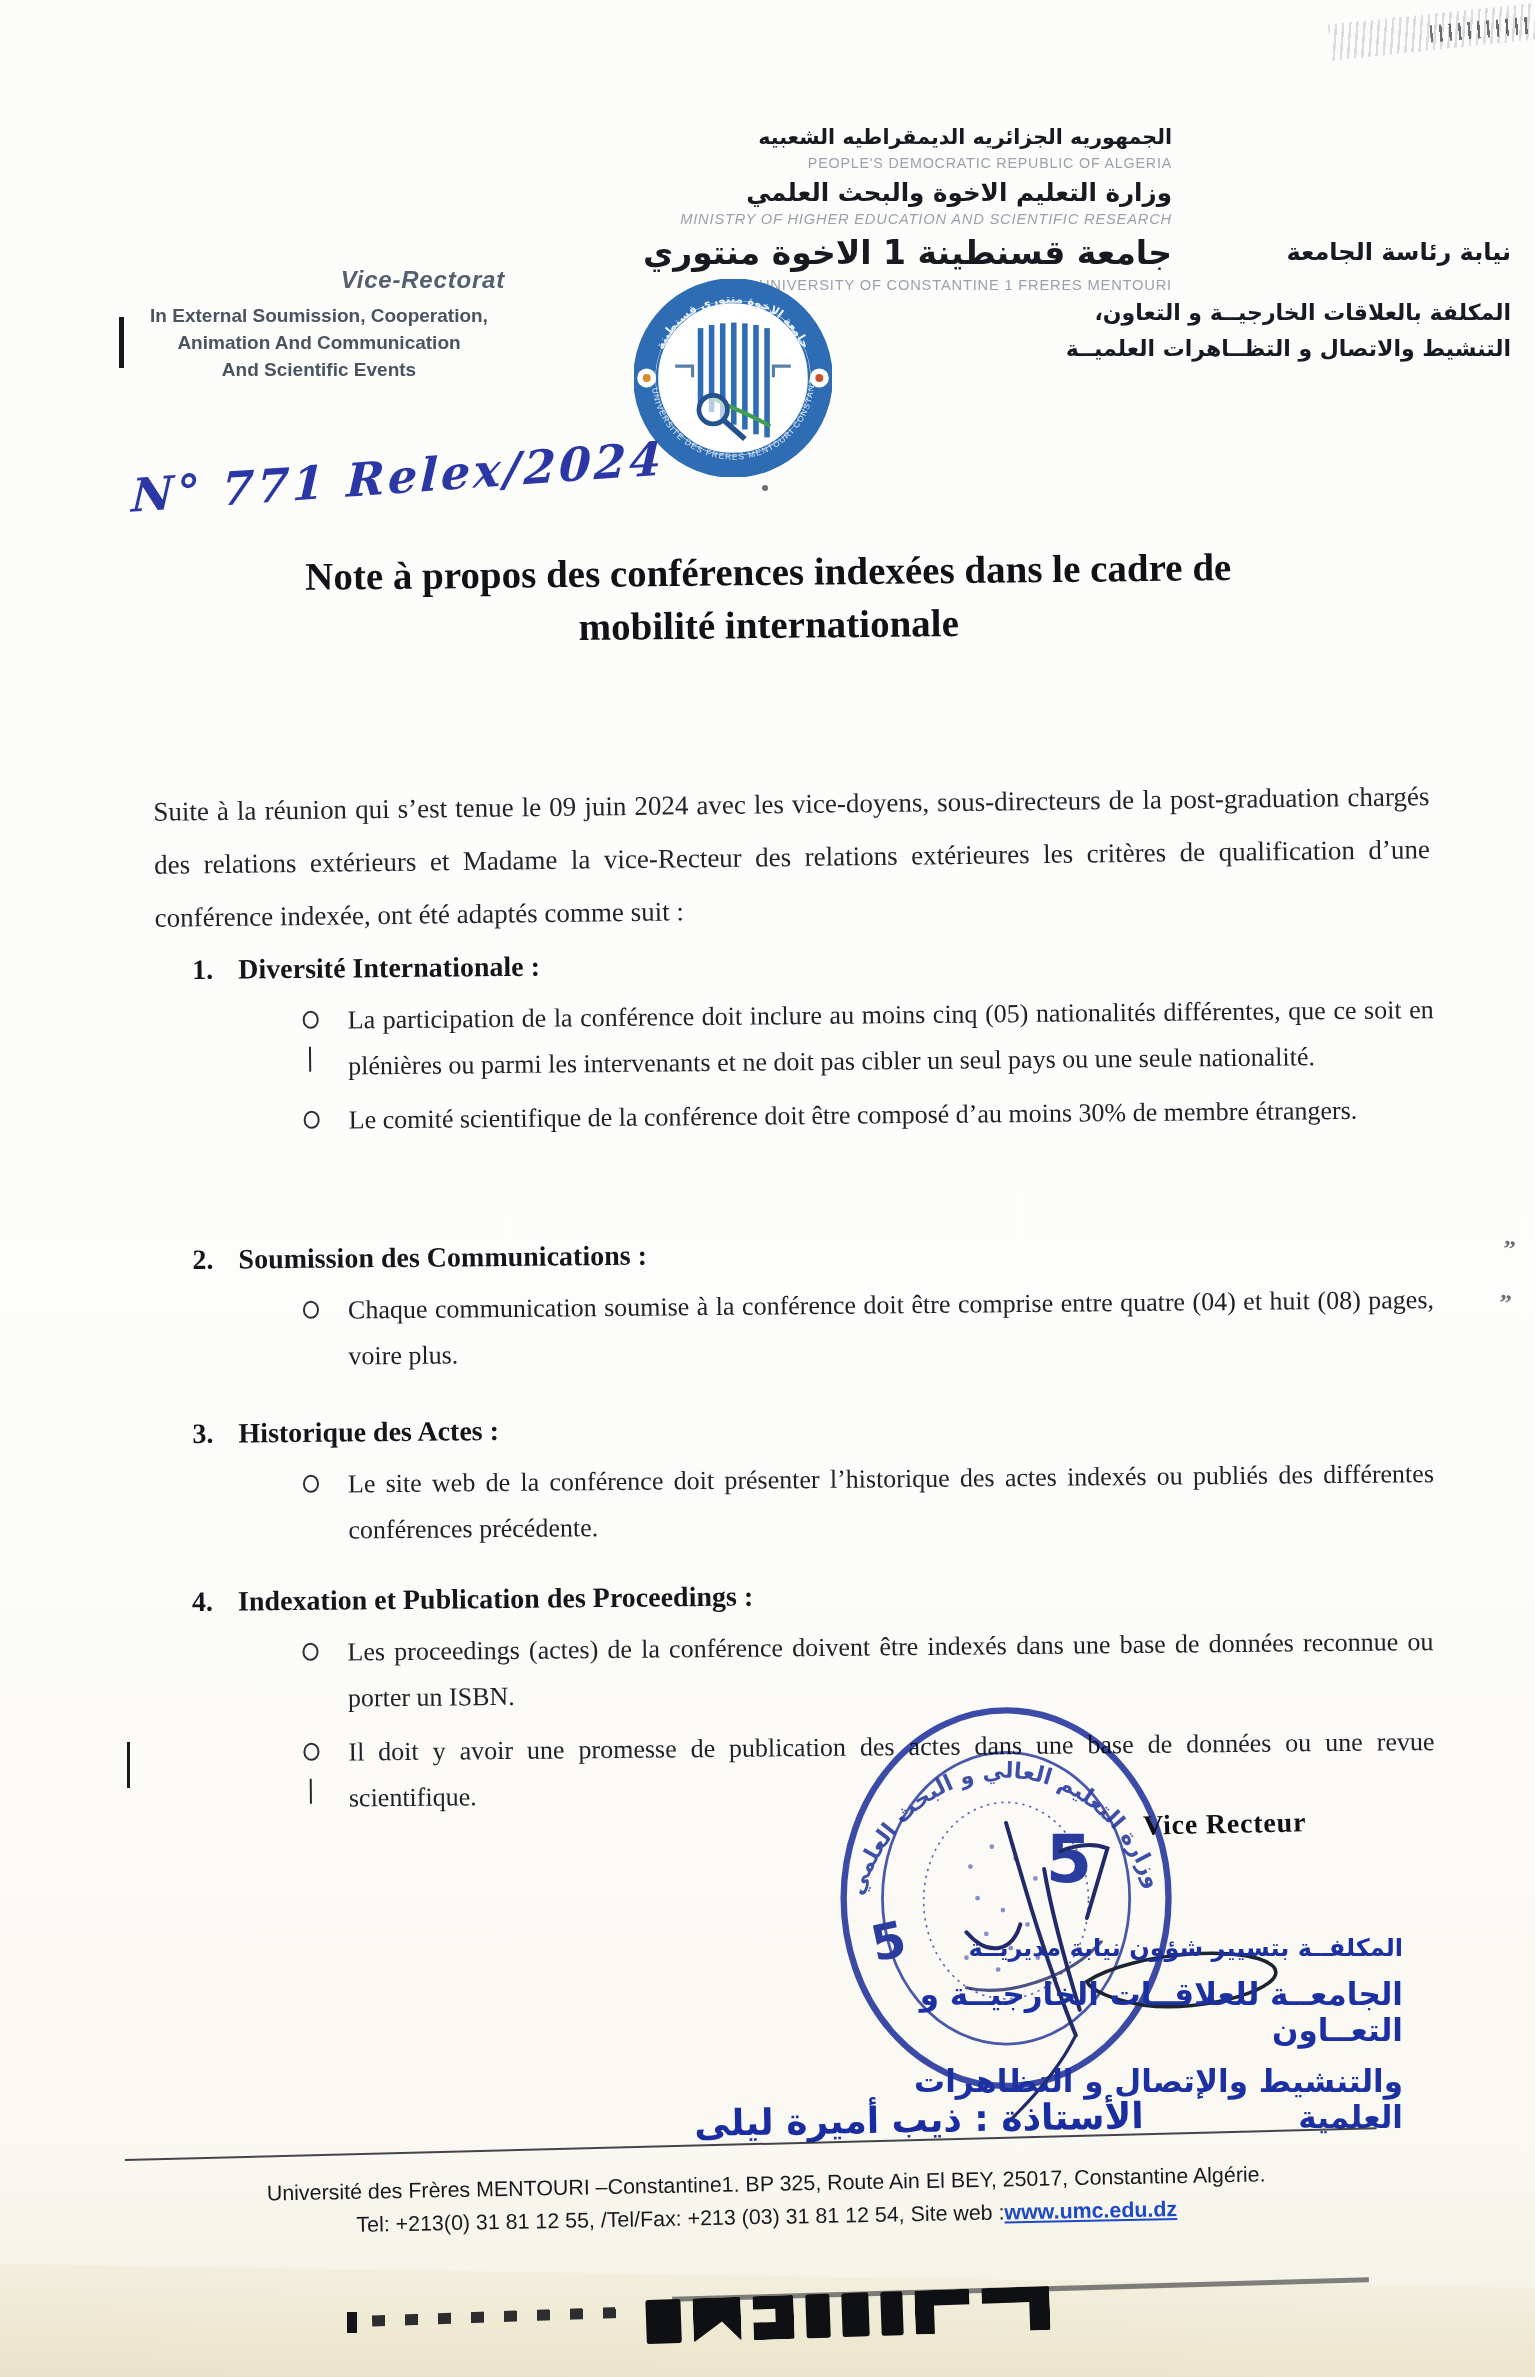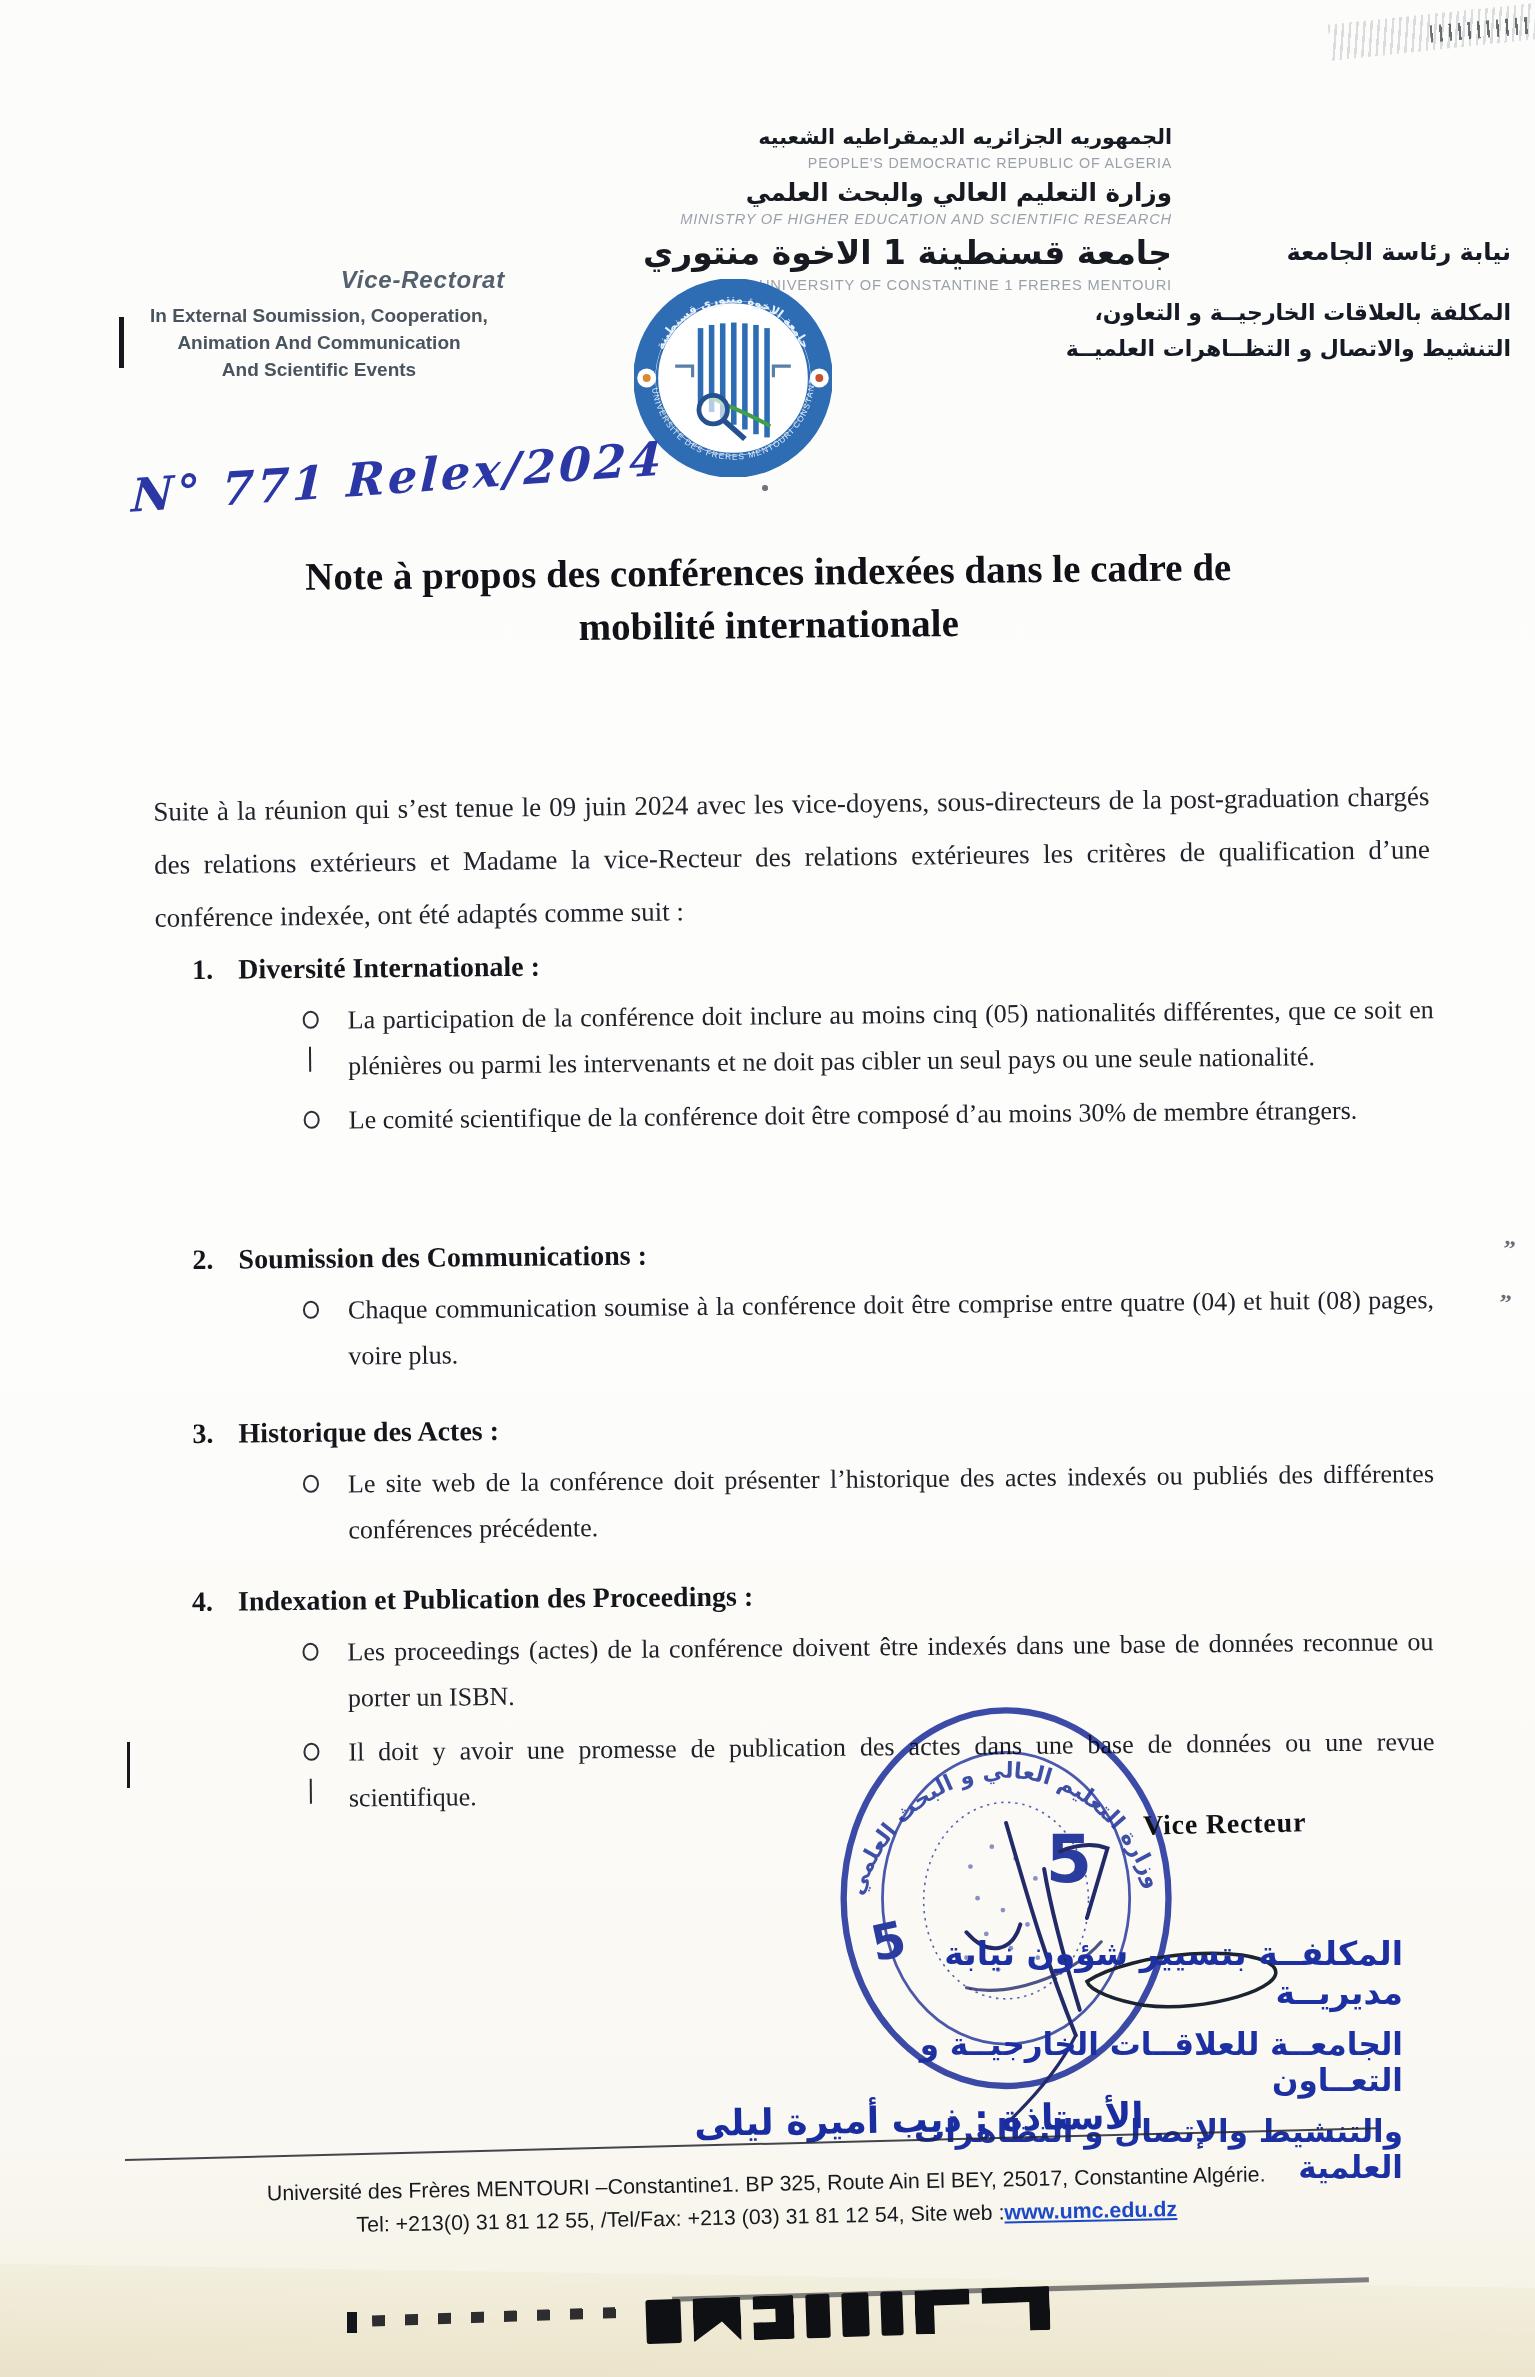--- a/index.html
+++ b/index.html
@@ -55,21 +55,21 @@
     margin-bottom:8px;color:#202229;}
   .bullet::before{content:"";position:absolute;left:110px;top:13.5px;width:12px;height:13.5px;
     border:2px solid #2c2f37;border-radius:50%;}
   .bullet.tick::after{content:"";position:absolute;left:116px;top:49px;width:2.4px;height:25px;background:#26282e;}
   
   .stamp-svg{position:absolute;left:808px;top:1696px;width:618px;height:452px;mix-blend-mode:multiply;}
   .vr-label{position:absolute;left:1143px;top:1808px;font-size:28px;font-weight:700;color:#0f1116;
     letter-spacing:0.8px;transform:rotate(-1.2deg);z-index:5;}
   .sig-ar{position:absolute;right:132px;top:1934px;width:618px;direction:rtl;text-align:right;
     font-family:"DejaVu Sans",sans-serif;font-weight:700;color:#1d30a2;z-index:4;}
-  .sa1{font-size:33px;padding-left:55px;margin-bottom:14.3px;}
+  .sa1{font-size:24px;padding-left:55px;margin-bottom:14.3px;}
   .sa2{font-size:31px;margin-bottom:14.3px;text-align:right;}
   .sa3{font-size:31px;padding-left:22px;}
   .sa4{position:absolute;left:602px;top:2099px;width:634px;text-align:center;font-family:"DejaVu Sans",sans-serif;
     font-weight:700;font-size:36px;color:#1a2da0;direction:rtl;z-index:4;transform:rotate(-1deg);}
   .strike-line{position:absolute;left:125px;top:2159px;width:1252px;height:2.4px;background:#23262e;
     transform:rotate(-1.45deg);transform-origin:left center;z-index:6;opacity:.85;}
   
   .footer{position:absolute;left:212px;top:2168px;width:1109px;text-align:center;
     font-family:"Liberation Sans",sans-serif;font-size:21.4px;color:#17191f;line-height:32.5px;
     transform:rotate(-1.1deg);z-index:3;}
@@ -105,21 +105,21 @@
   <div class="corner-ticks"></div>
   <div class="left-bar" style="left:119px;top:317px;width:4.8px;height:51px;"></div>
   <div class="left-bar" style="left:127px;top:1742px;width:3.2px;height:46px;"></div>
   <div class="edge-mark" style="left:1503px;top:1236px;">”</div>
   <div class="edge-mark" style="left:1499px;top:1290px;">”</div>
   <div class="small-dot" style="left:762px;top:485px;"></div>
 
   <div class="hdr-center">
     <div class="hdr-ar hdr-ar1">الجمهوريه الجزائريه الديمقراطيه الشعبيه</div>
     <div class="hdr-en hdr-en1">PEOPLE'S DEMOCRATIC REPUBLIC OF ALGERIA</div>
-    <div class="hdr-ar hdr-ar2">وزارة التعليم العالي والبحث العلمي</div>
+    <div class="hdr-ar hdr-ar2">وزارة التعليم الاخوة والبحث العلمي</div>
     <div class="hdr-en hdr-en2">MINISTRY OF HIGHER EDUCATION AND SCIENTIFIC RESEARCH</div>
     <div class="hdr-ar hdr-ar3">جامعة قسنطينة 1 الاخوة منتوري</div>
     <div class="hdr-en hdr-en3">UNIVERSITY OF CONSTANTINE 1 FRERES MENTOURI</div>
   </div>
 
   <div class="hdr-left">
     <div class="vr-title">Vice-Rectorat</div>
     <div class="vr-line">In External Soumission, Cooperation,</div>
     <div class="vr-line">Animation And Communication</div>
     <div class="vr-line">And Scientific Events</div>

